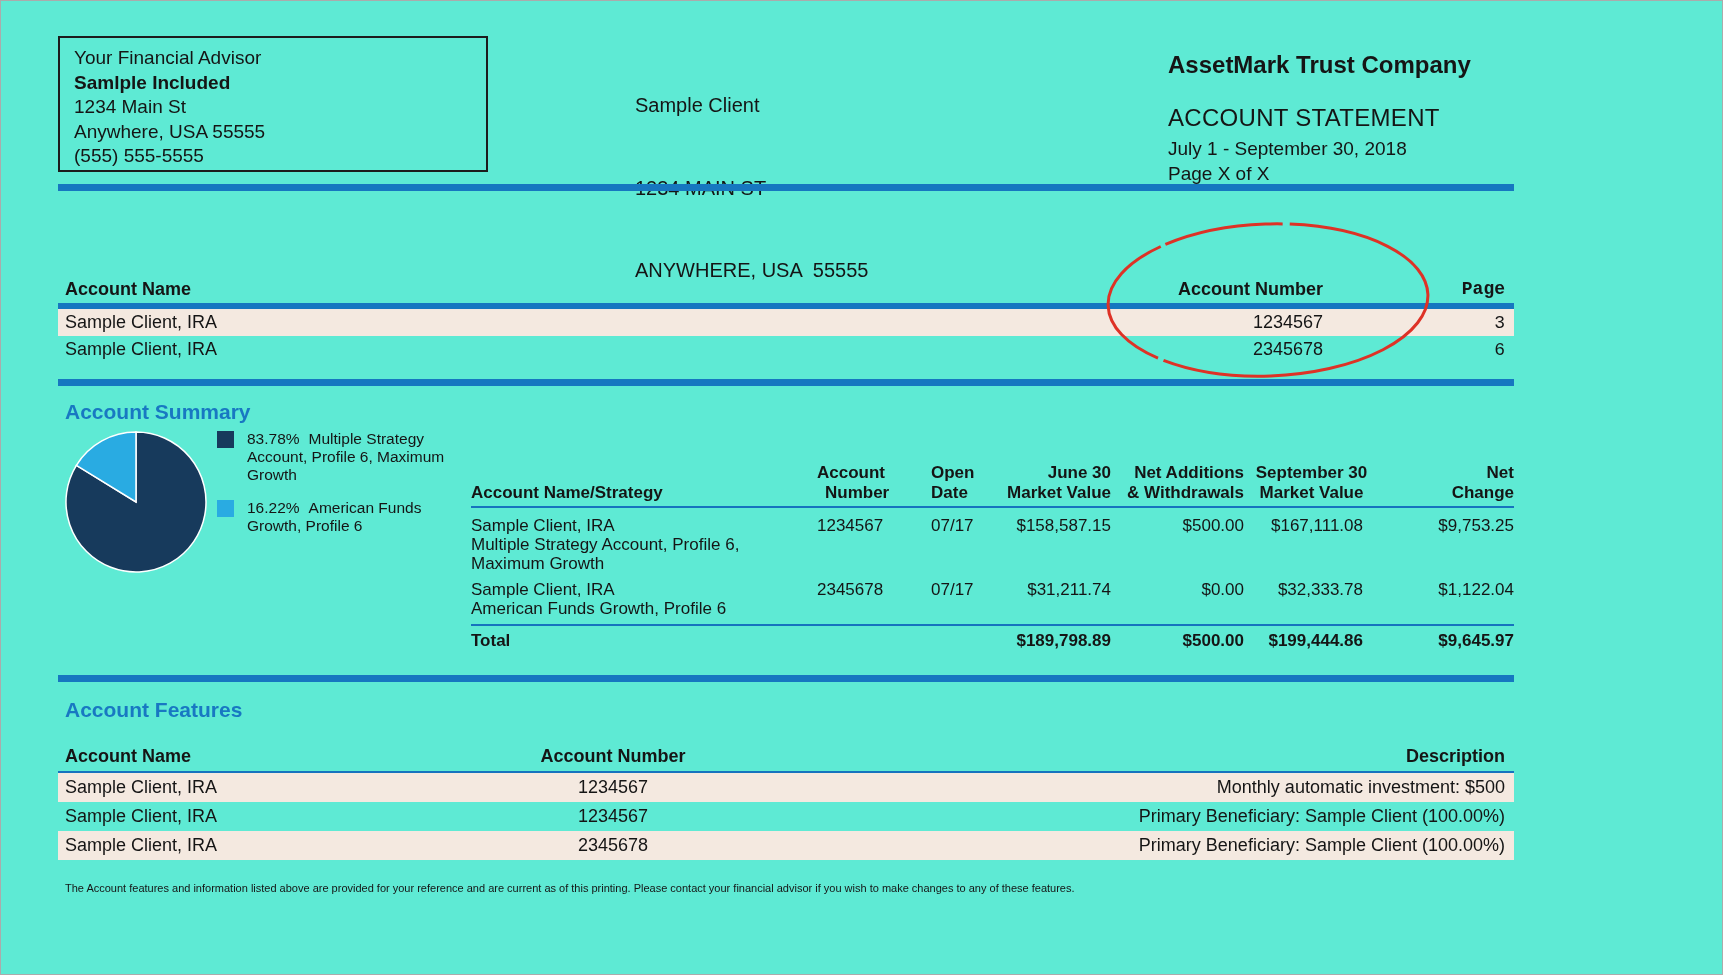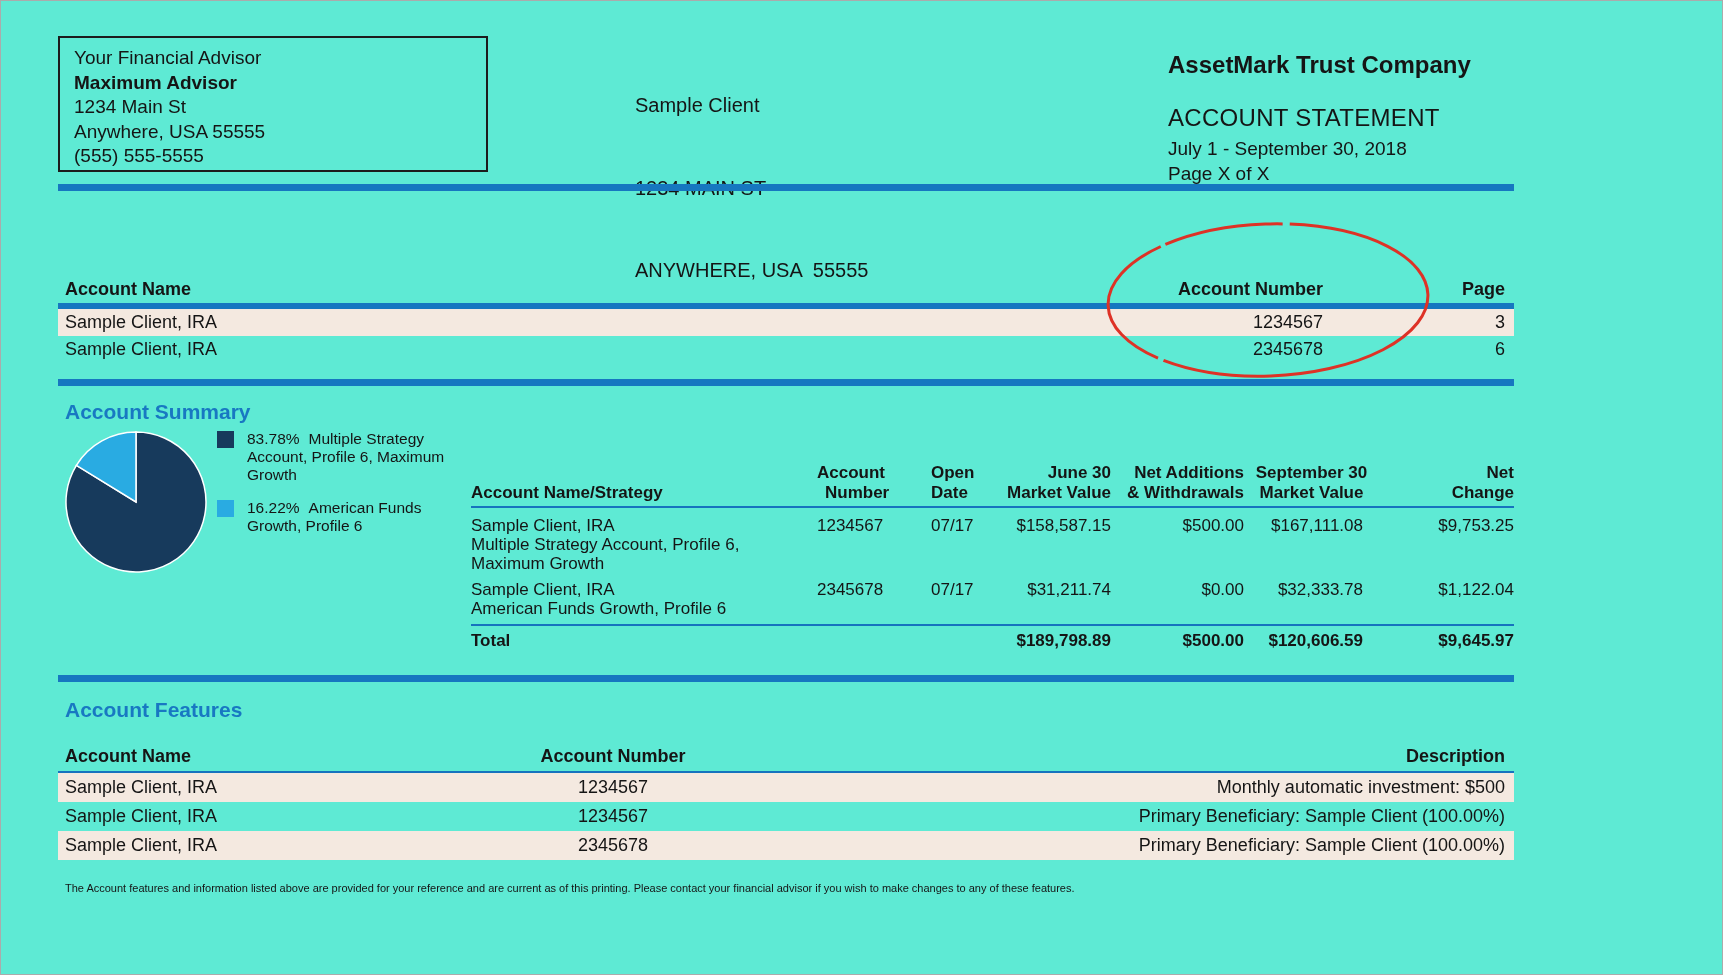--- a/index.html
+++ b/index.html
@@ -25,21 +25,21 @@
   .rule{position:absolute;left:57px;width:1456px;height:7px;background:#1677C0;}
   .rule-1{top:183px}.rule-2{top:378px}.rule-3{top:674px}
   .section-heading{position:absolute;left:64px;font-size:21px;font-weight:bold;color:#1878C2;}
   .h-accounts{top:207px}.h-summary{top:399px}.h-features{top:697px}
   
   .t1{position:absolute;left:57px;width:1456px;}
   .t1-grid{display:grid;grid-template-columns:980px 285px 191px;}
   .t1-head{top:278px;font-weight:bold;font-size:18px;}
   .t1 .c1{padding-left:7px;text-align:left;}
   .t1 .c2{text-align:right;}
-  .t1 .c3{text-align:right;padding-right:9px;}
+  .t1 .c3{text-align:right;padding-right:9px;font-family:Liberation Mono, monospace;}
   .t1-bar{position:absolute;left:57px;top:302px;width:1456px;height:6px;background:#1677C0;}
   .t1-row{height:27px;align-items:center;font-size:18px;}
   .t1-r1{top:308px;background:#F4E9E0;}
   .t1-r2{top:335px;}
   
   .red-circle{position:absolute;left:1099px;top:219px;width:336px;height:160px;pointer-events:none;}
   
   .pie{position:absolute;left:62px;top:428px;width:146px;height:146px;}
   .legend{position:absolute;left:216px;top:429px;width:242px;font-size:15.5px;line-height:18px;}
   .legend-item{display:flex;gap:13px;}
@@ -70,21 +70,21 @@
   .shade{background:#F4E9E0;}
   .footer-note{position:absolute;left:64px;top:874px;width:1449px;font-size:11px;line-height:26px;}
 </style>
 </head>
 <body>
 
 <div class="page">
 
   <div class="advisor-box">
     <div>Your Financial Advisor</div>
-    <div class="advisor-name">Maximum Advisor</div>
+    <div class="advisor-name">Samlple Included</div>
     <div>1234 Main St</div>
     <div>Anywhere, USA 55555</div>
     <div>(555) 555-5555</div>
   </div>
 
   <div class="client-block">
     <div>Sample Client</div>
     <div>1234 MAIN ST</div>
     <div>ANYWHERE, USA  55555</div>
   </div>
@@ -200,21 +200,21 @@
     </div>
 
     <div class="st-divider"></div>
 
     <div class="st-grid st-total">
       <div class="al">Total</div>
       <div></div>
         <div></div>
       <div class="ar">$189,798.89</div>
       <div class="ar">$500.00</div>
-      <div class="ar c6pad">$120,606.59</div>
+      <div class="ar c6pad">$199,444.86</div>
       <div class="ar">$9,645.97</div>
     </div>
   </div>
 
   <div class="rule rule-3"></div>
 
   <div class="section-heading h-features">Account Features</div>
 
   <div class="ft">
     <div class="ft-grid ft-head">

